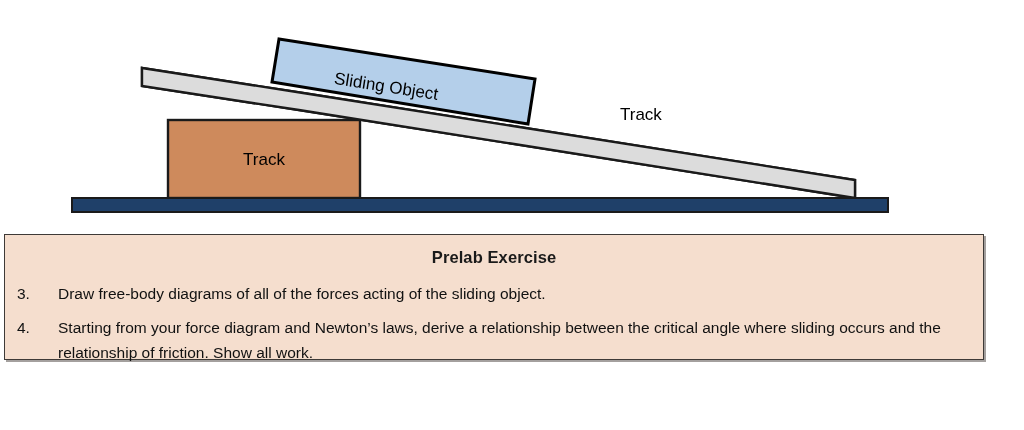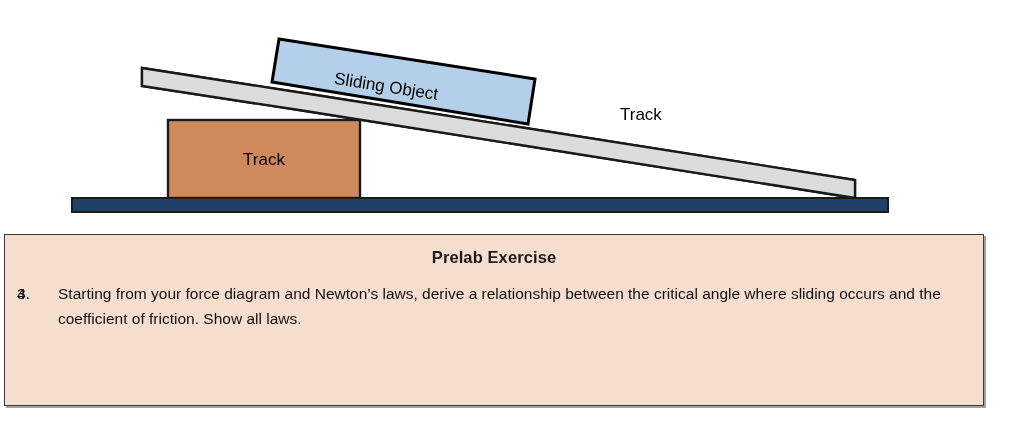--- a/index.html
+++ b/index.html
@@ -66,21 +66,21 @@
     display: block;
     margin-top: 14px;
   }
 
   
   #prelab-box {
     position: absolute;
     left: 4px;
     top: 234px;
     width: 980px;
-    height: 172px;
+    height: 126px;
     background: #F5DECE;
     border: 1.5px solid #3E3A37;
     box-sizing: border-box;
     box-shadow: 2px 2px 0 rgba(90, 82, 78, .55);
   }
   #prelab-title {
     text-align: center;
     font-size: 16.5px;
     font-weight: bold;
     color: #1a1a1a;
@@ -140,21 +140,22 @@
     </div>
   </div>
 
   <div id="prelab-box" style="background: rgb(245, 222, 206); border-color: rgb(62, 58, 55); color: rgb(17, 17, 17);">
 
     <div id="prelab-title">Prelab Exercise</div>
 
     <ol id="prelab-list">
       <li>
         <span class="num">3.</span>
+        <span class="txt">Draw free-body diagrams of all of the forces acting of the sliding object.</span>
       </li>
       <li>
         <span class="num">4.</span>
-        <span class="txt">Starting from your force diagram and Newton’s laws, derive a relationship between the critical angle where sliding occurs and the coefficient of friction. Show all laws.</span>
+        <span class="txt">Starting from your force diagram and Newton’s laws, derive a relationship between the critical angle where sliding occurs and the relationship of friction. Show all work.</span>
       </li>
     </ol>
   </div>
 
 </div>
 
 </body></html>

